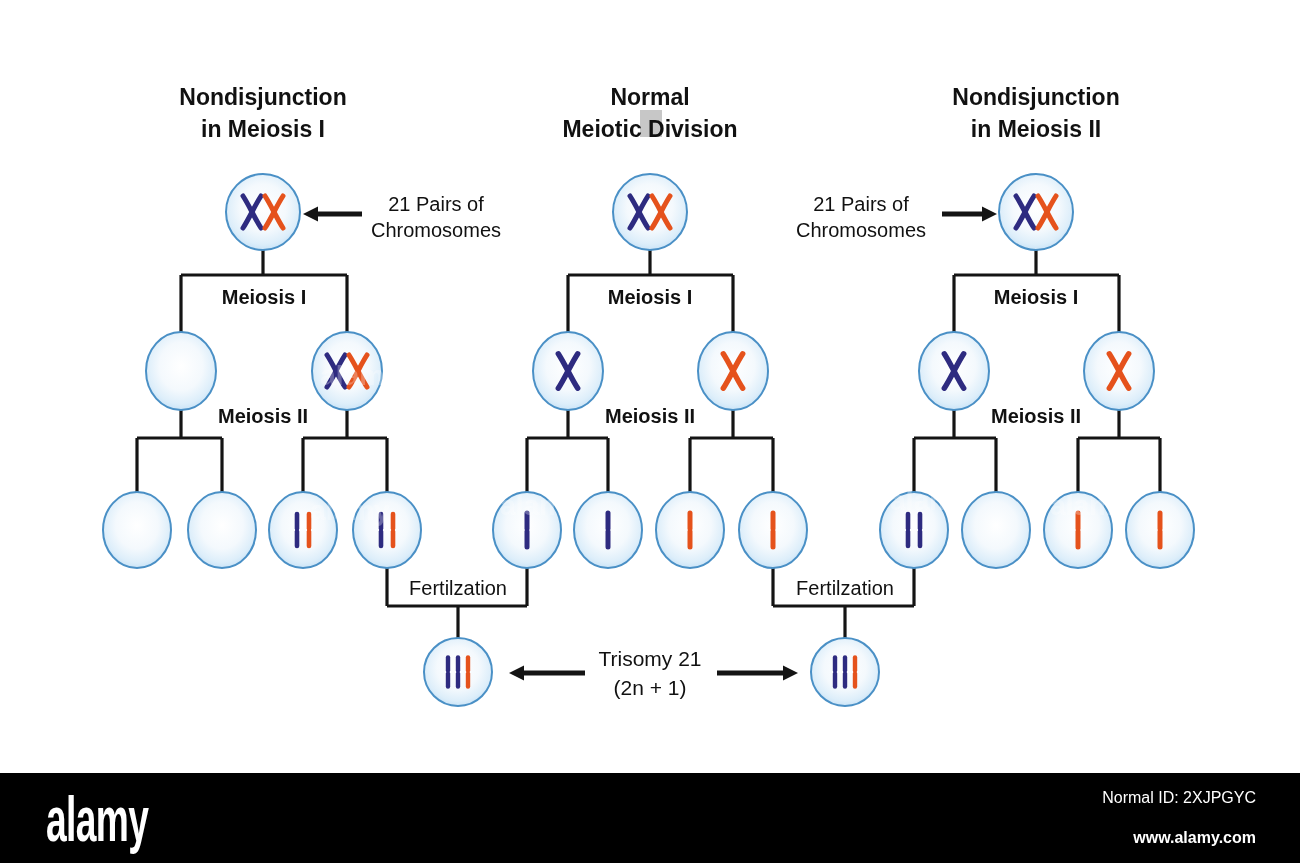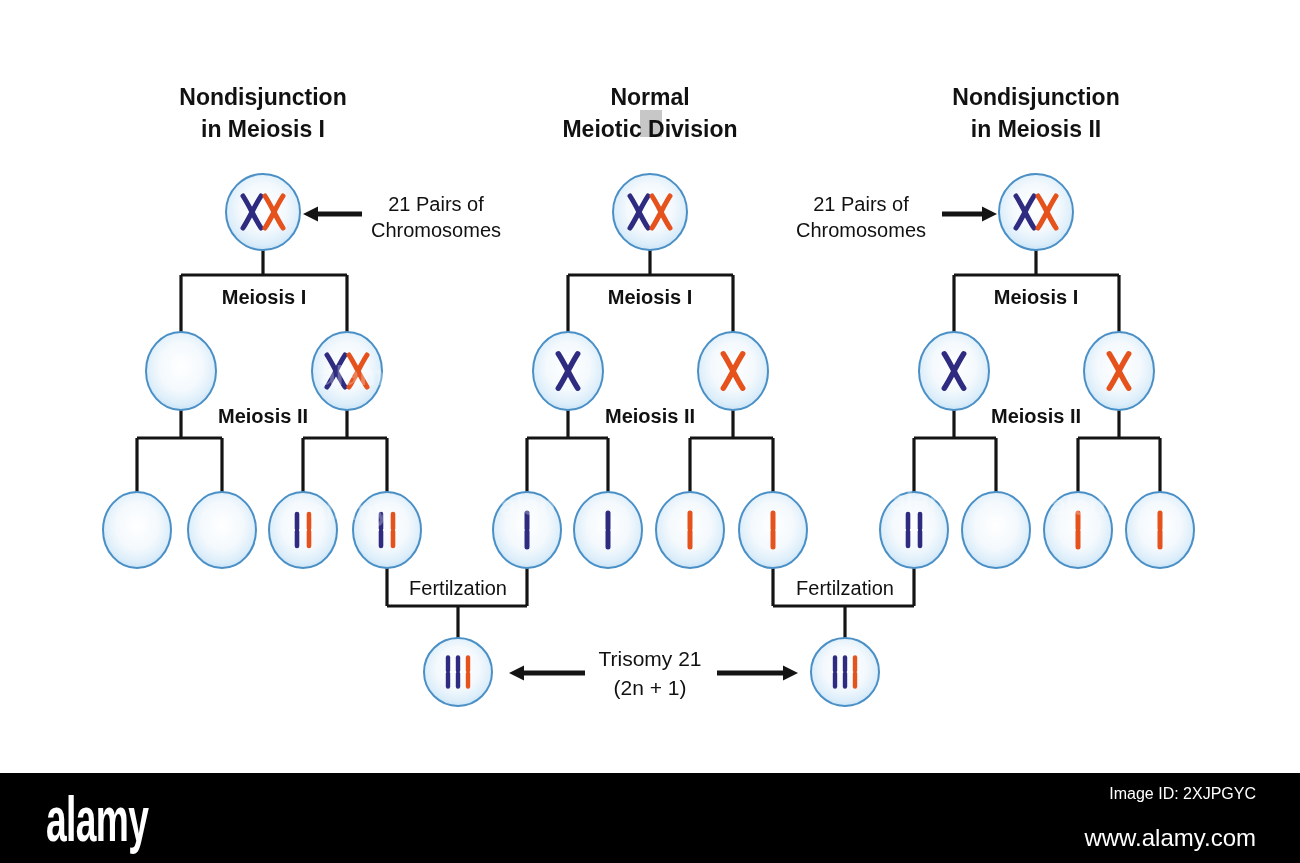--- a/index.html
+++ b/index.html
@@ -21,21 +21,21 @@
     background:#000000;
     display:flex;align-items:center;justify-content:space-between;
   }
   .alamy-logo{
     color:#ffffff;font-weight:bold;font-size:60px;letter-spacing:-1px;
     margin-left:46px;margin-top:4px;line-height:1;
     transform:scaleX(0.62) scaleY(1.05);transform-origin:left center;
   }
   .footer-right{margin-right:44px;text-align:right;color:#ffffff;line-height:1.1;}
   .footer-id{font-size:16px;}
-  .footer-url{font-size:24px;font-weight:normal;margin-top:22px;}
+  .footer-url{font-size:16px;font-weight:bold;margin-top:22px;}
 </style>
 </head>
 <body>
 
 <div class="canvas">
 
   <svg width="1300" height="773" viewBox="0 0 1300 773">
     <defs>
       <radialGradient id="cellGrad" cx="50%" cy="44%" r="62%">
         <stop offset="0%" stop-color="#ffffff"></stop>
@@ -266,17 +266,17 @@
     <text class="anno-label" x="845" y="595">Fertilzation</text>
 
     <text class="trisomy-label" x="650" y="666">Trisomy 21</text>
     <text class="trisomy-label" x="650" y="695">(2n + 1)</text>
   </svg>
 
   
   <div class="footer">
     <div class="alamy-logo">alamy</div>
     <div class="footer-right">
-      <div class="footer-id">Image ID: 2XJPGYC</div>
+      <div class="footer-id">Normal ID: 2XJPGYC</div>
       <div class="footer-url">www.alamy.com</div>
     </div>
   </div>
 </div>
 
 </body></html>

